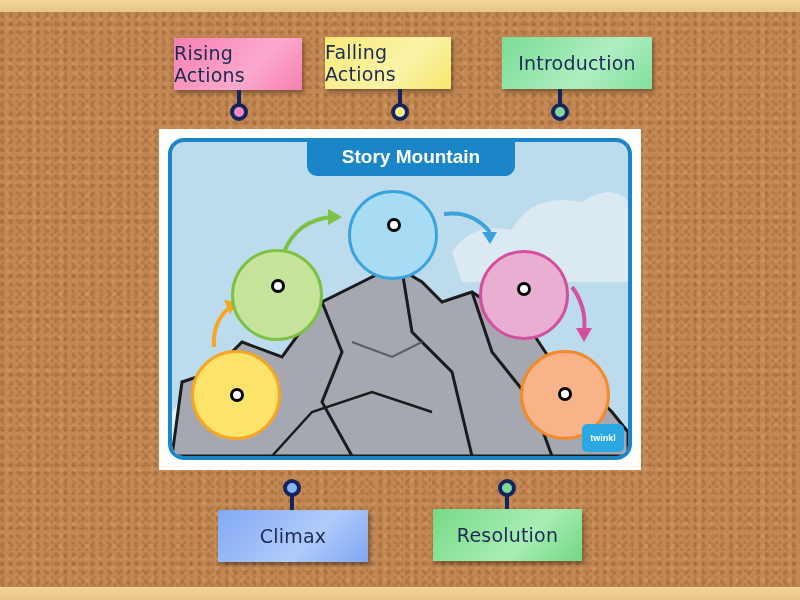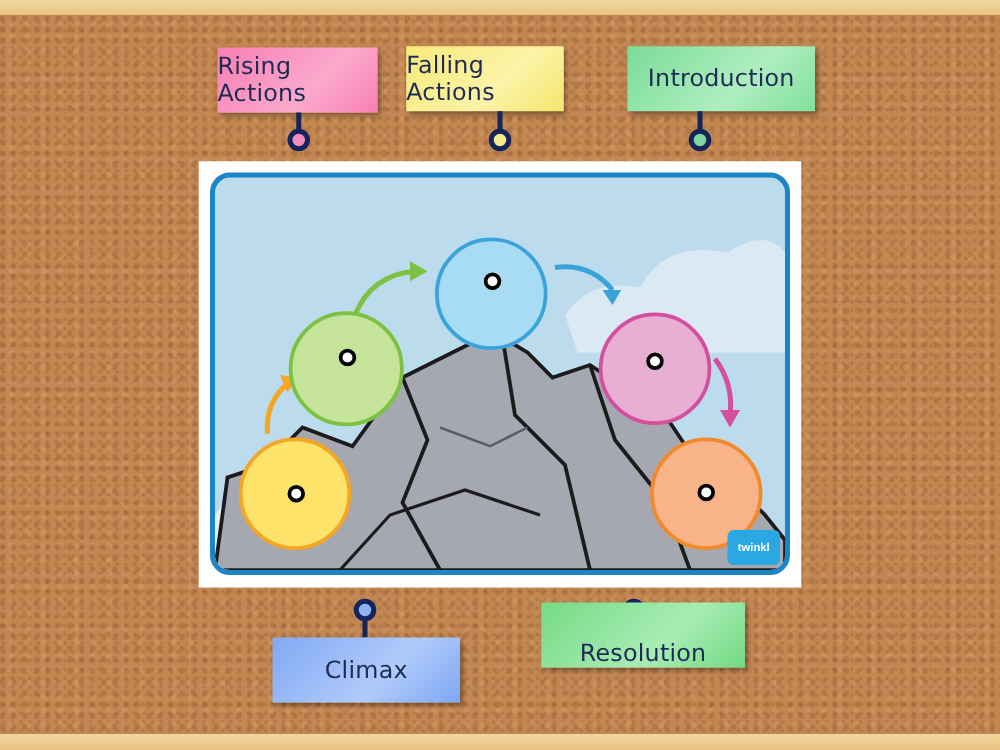--- a/index.html
+++ b/index.html
@@ -74,20 +74,21 @@
 
       <path d="M42 205 Q40 180 58 165" fill="none" stroke="#f5a623" stroke-width="4"></path>
       <polygon points="52,158 66,160 58,172" fill="#f5a623"></polygon>
       <path d="M112 110 Q125 78 160 75" fill="none" stroke="#7cc142" stroke-width="4"></path>
       <polygon points="156,67 170,75 156,83" fill="#7cc142"></polygon>
       <path d="M272 72 Q300 68 318 90" fill="none" stroke="#3aa3dc" stroke-width="4"></path>
       <polygon points="310,90 325,90 318,102" fill="#3aa3dc"></polygon>
       <path d="M400 145 Q415 165 412 190" fill="none" stroke="#d4509e" stroke-width="4"></path>
       <polygon points="404,186 420,186 412,200" fill="#d4509e"></polygon>
     </svg>
+    <div class="title-tab">Story Mountain</div>
 
     <div class="stage" style="left:19px;top:208px;width:90px;height:90px;background:#fde36a;border-color:#f5a623;"></div>
     <div class="stage" style="left:59px;top:107px;width:92px;height:92px;background:#c6e39a;border-color:#7cc142;"></div>
     <div class="stage" style="left:176px;top:48px;width:90px;height:90px;background:#a8dcf5;border-color:#3aa3dc;"></div>
     <div class="stage" style="left:307px;top:108px;width:90px;height:90px;background:#e9afd2;border-color:#d4509e;"></div>
     <div class="stage" style="left:348px;top:208px;width:90px;height:90px;background:#f9b388;border-color:#f28a2c;"></div>
 
     <div class="dot" style="left:58px;top:246px;"></div>
     <div class="dot" style="left:99px;top:137px;"></div>
     <div class="dot" style="left:215px;top:76px;"></div>
@@ -99,15 +100,15 @@
 </div>
 
 <div class="pin" style="left:283px;top:479px;background:#8fb3f0;"></div>
 <div class="stem" style="left:290px;top:495px;height:15px;"></div>
 <div class="card" style="left:218px;top:510px;width:150px;background:linear-gradient(135deg,#82a9f4,#b0cbfa 60%,#7ea6f2);">
   <span>Climax</span>
 </div>
 
 <div class="pin" style="left:498px;top:479px;background:#7ed89a;"></div>
 <div class="stem" style="left:505px;top:495px;height:15px;"></div>
-<div class="card" style="left:433px;top:482px;width:163px;background:linear-gradient(135deg,#76da86,#a8edb4 60%,#72d883);align-items:flex-end;">
+<div class="card" style="left:433px;top:509px;width:149px;background:linear-gradient(135deg,#76da86,#a8edb4 60%,#72d883);">
   <span>Resolution</span>
 </div>
 
 </body></html>

